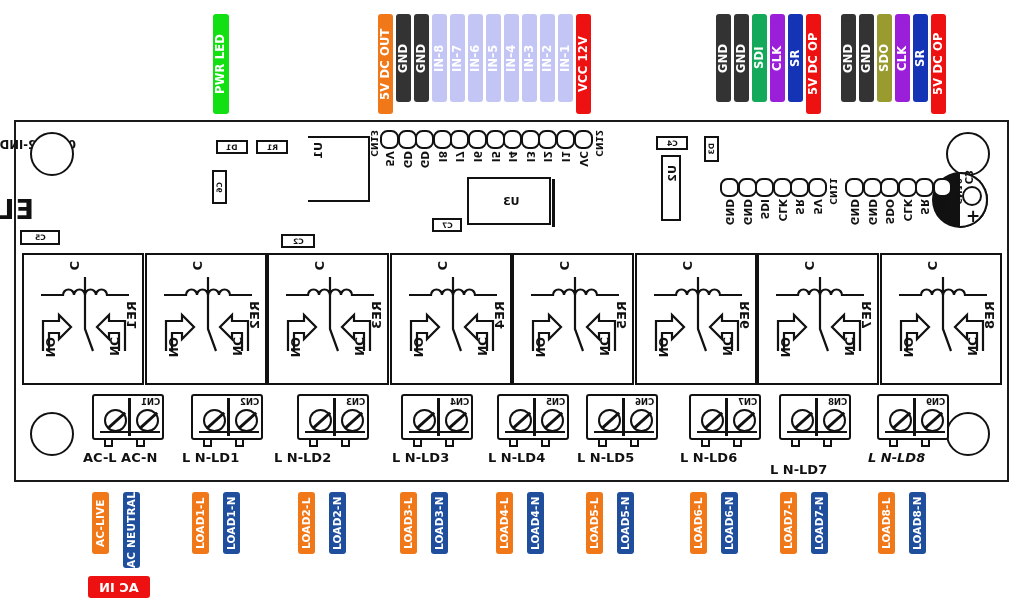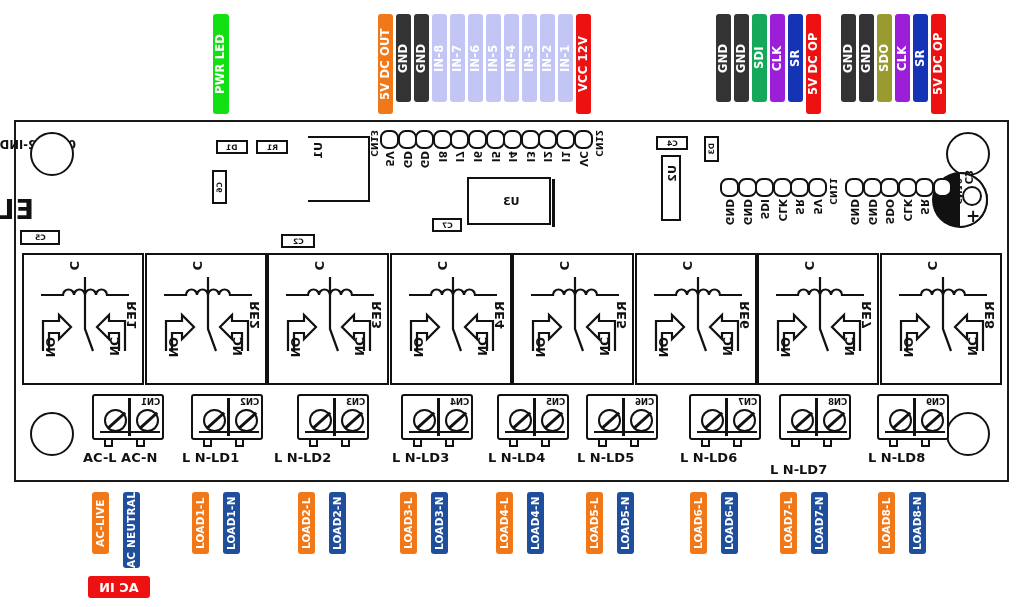--- a/index.html
+++ b/index.html
@@ -494,21 +494,21 @@
         <div class="termtxt" style="left: 754px; top: 340px; text-align: right;">L  N-LD7</div>
         <div class="term" style="left: 861px; top: 272px; width: 72px; height: 46px;">
           <div class="tn">CN9</div>
           <div class="screw" style="left: 10px; top: 13px;"></div>
           <div class="screw" style="left: 42px; top: 13px;"></div>
           <div class="termdiv" style="left: 34px; top: 2px; height: 38px;"></div>
           <div class="termfoot" style="left: 6px; bottom: 5px; width: 60px;"></div>
         </div>
         <div class="termpin" style="left: 873px; top: 318px;"></div>
         <div class="termpin" style="left: 905px; top: 318px;"></div>
-        <div class="termtxt" style="left: 852px; top: 328px;">L  N-LD8</div>
+        <div class="termtxt" style="left: 852px; top: 328px; font-style: italic;">L  N-LD8</div>
       </div>
 
   </div>
 
   <div id="bottom-wrap">
       <div class="pill tiny" style="left: 92px; top: 492px; width: 17px; height: 62px; background: rgb(240, 120, 24);">AC-LIVE</div>
       <div class="pill tiny" style="left: 123px; top: 492px; width: 17px; height: 76px; background: rgb(31, 78, 156);">AC NEUTRAL</div>
       <div class="pill tiny" style="left: 192px; top: 492px; width: 17px; height: 62px; background: rgb(240, 120, 24);">LOAD1-L</div>
       <div class="pill tiny" style="left: 223px; top: 492px; width: 17px; height: 62px; background: rgb(31, 78, 156);">LOAD1-N</div>
       <div class="pill tiny" style="left: 298px; top: 492px; width: 17px; height: 62px; background: rgb(240, 120, 24);">LOAD2-L</div>

